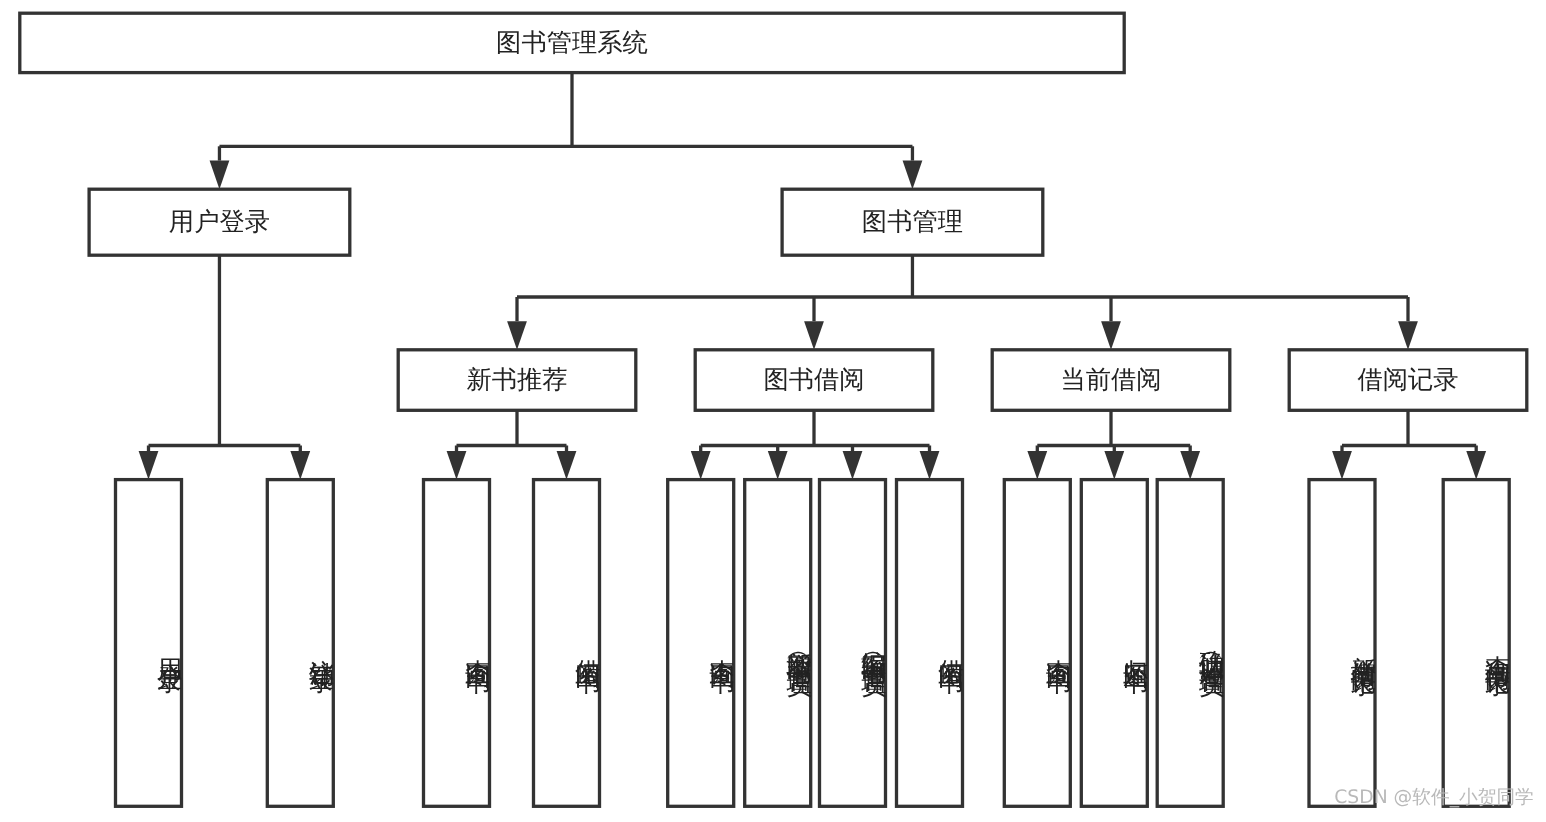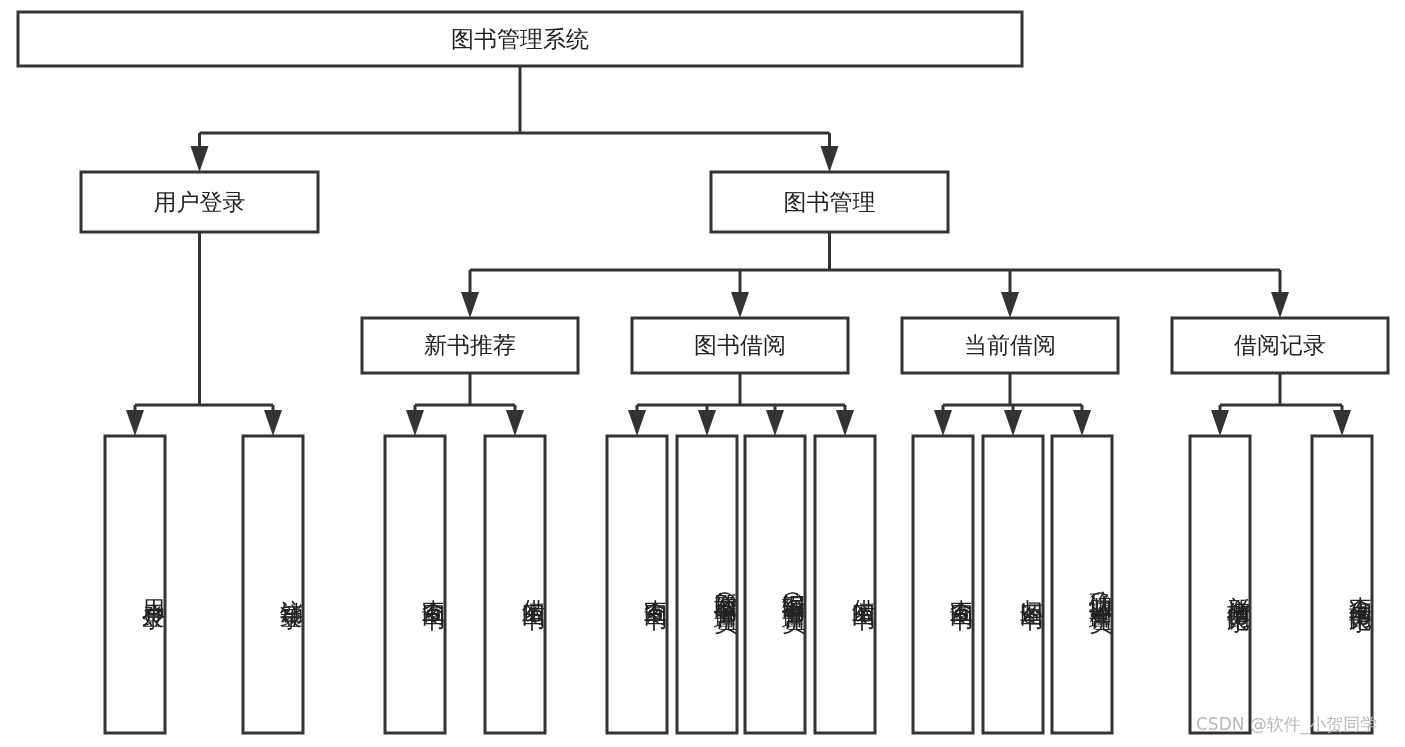--- a/index.html
+++ b/index.html
@@ -62,20 +62,21 @@
     align-items: flex-start;
     justify-content: center;
     pointer-events: none;
   }
   .watermark {
     position: absolute;
     font-family: "DejaVu Sans", "Liberation Sans", sans-serif;
     font-size: 17px;
     color: #b9b9b9;
     white-space: nowrap;
+    margin-left: 17px;
   }
 </style>
 </head>
 <body>
 
 <div id="diagram-root">
 
   <svg id="flow-svg" viewBox="0 0 1405 747">
     <g id="connectors">
         <line x1="520" y1="66" x2="520" y2="133" class="conn-line"></line>

